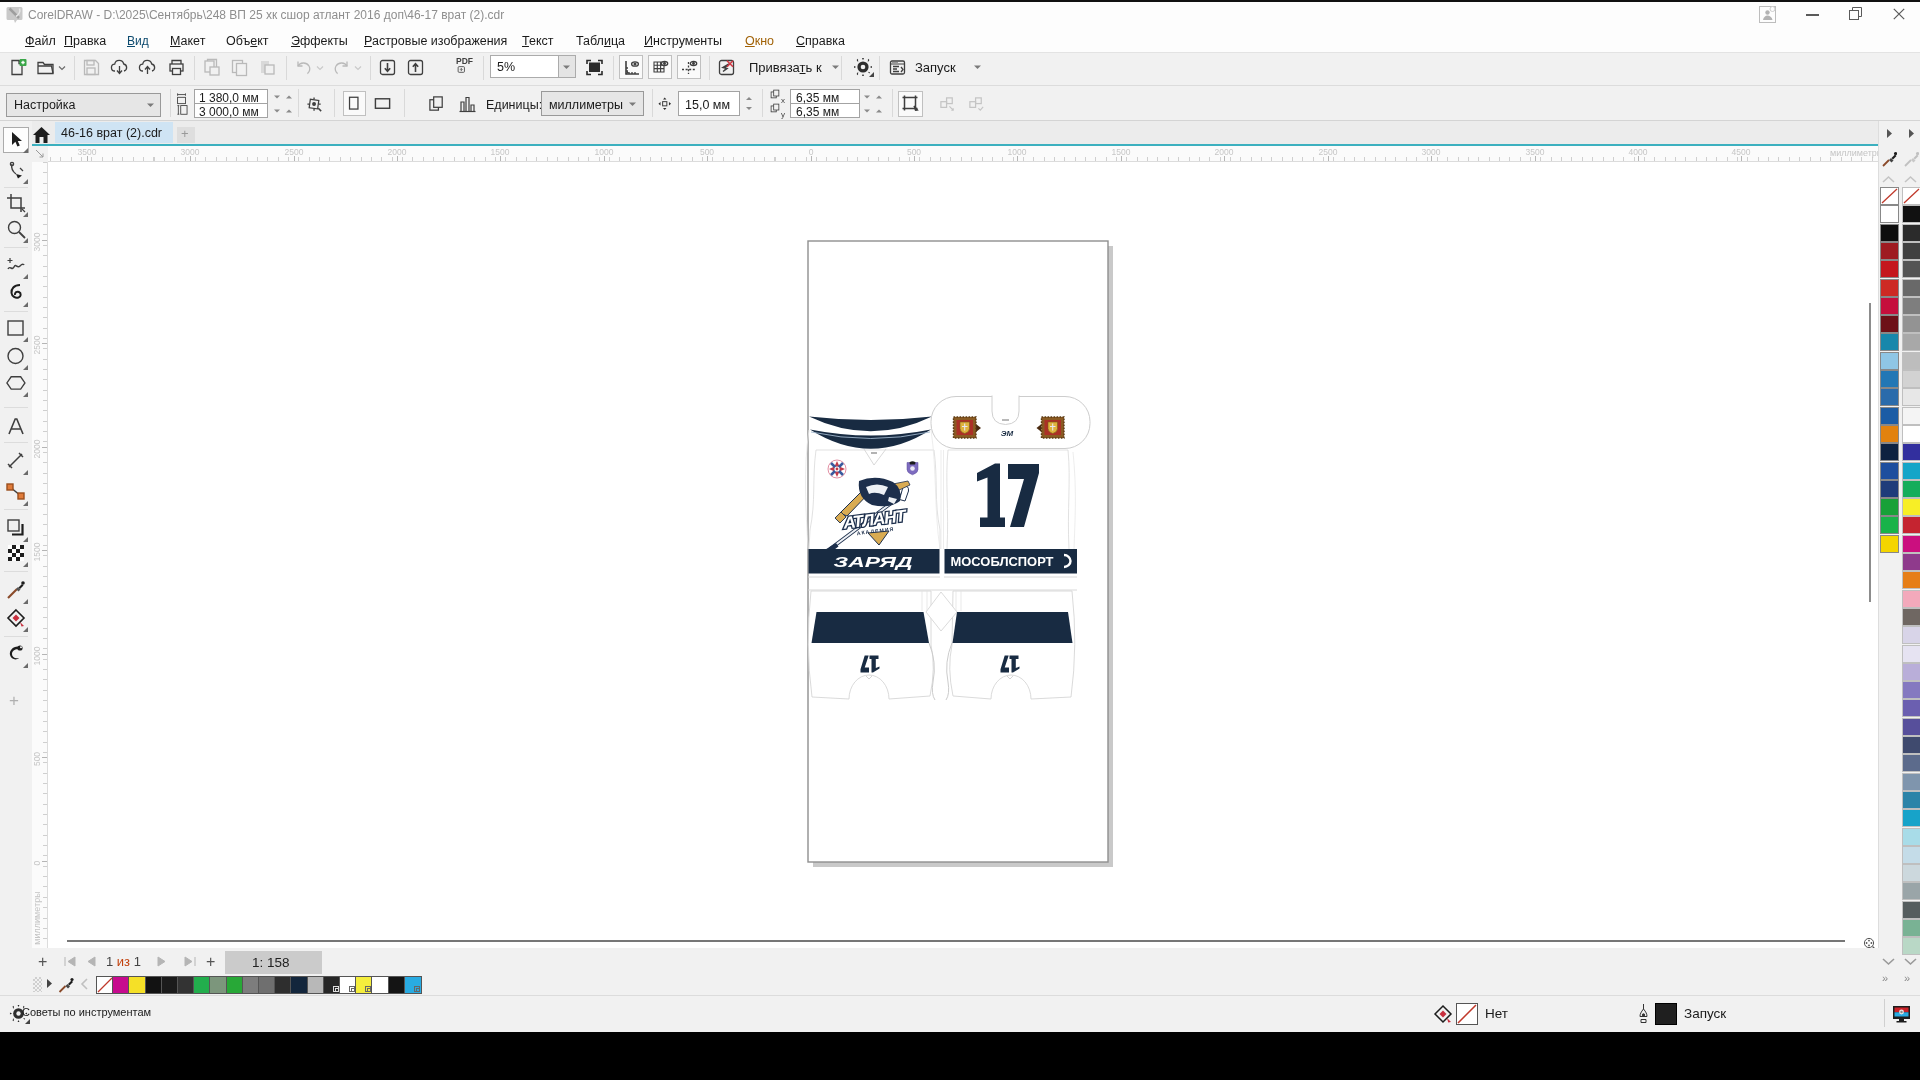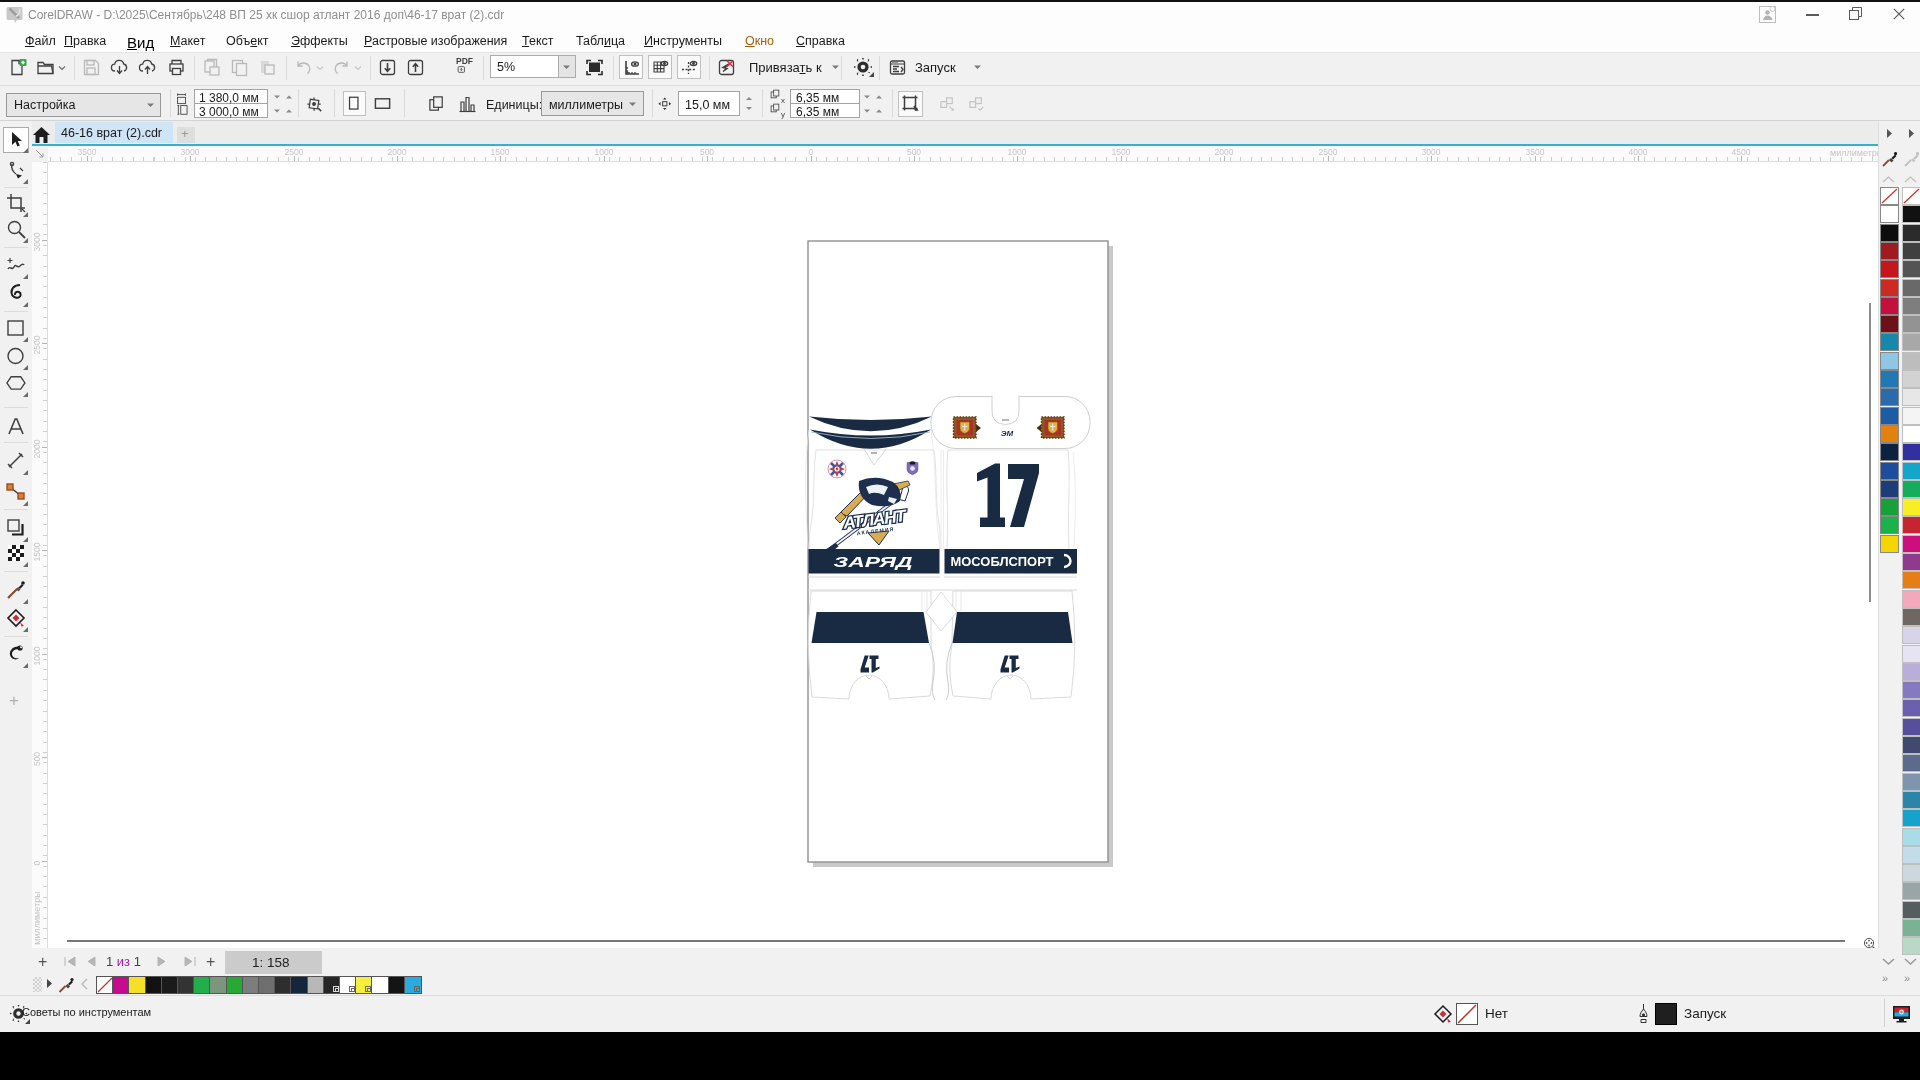--- a/index.html
+++ b/index.html
@@ -28,21 +28,21 @@
 <svg class="ic" style="left:1849px;top:7px" width="13" height="13" viewBox="0 0 13 13">
 <rect x="0.5" y="3.5" width="9" height="9" fill="none" stroke="#5a5a5a"></rect>
 <path d="M3.5 3.5v-3h9v9h-3" fill="none" stroke="#5a5a5a"></path>
   </svg>
 <svg class="ic" style="left:1893px;top:8px" width="12" height="12" viewBox="0 0 12 12">
 <path d="M.8.8 11.2 11.2M11.2.8.8 11.2" stroke="#5a5a5a" stroke-width="1.2"></path>
   </svg>
 <div class="a" style="left:0;top:28px;width:1920px;height:24px;background:#fdfdfd"></div>
 <div class="a" style="left:25px;top:34px;font-size:12.5px;color:#1a1a1a"><span style="text-decoration:underline">Ф</span>айл</div>
 <div class="a" style="left:64px;top:34px;font-size:12.5px;color:#1a1a1a"><span style="text-decoration:underline">П</span>равка</div>
-<div class="a" style="left:127px;top:34px;font-size:15px;color:#000000"><span style="text-decoration:underline">В</span>ид</div>
+<div class="a" style="left:127px;top:34px;font-size:12px;color:#0c4a6e"><span style="text-decoration:underline">В</span>ид</div>
 <div class="a" style="left:170px;top:34px;font-size:12.5px;color:#1a1a1a"><span style="text-decoration:underline">М</span>акет</div>
 <div class="a" style="left:226px;top:34px;font-size:12.5px;color:#1a1a1a">Объ<span style="text-decoration:underline">е</span>кт</div>
 <div class="a" style="left:291px;top:34px;font-size:12.5px;color:#1a1a1a"><span style="text-decoration:underline">Э</span>ффекты</div>
 <div class="a" style="left:364px;top:34px;font-size:12.5px;color:#1a1a1a"><span style="text-decoration:underline">Р</span>астровые изображения</div>
 <div class="a" style="left:522px;top:34px;font-size:12.5px;color:#1a1a1a"><span style="text-decoration:underline">Т</span>екст</div>
 <div class="a" style="left:576px;top:34px;font-size:12.5px;color:#1a1a1a">Табл<span style="text-decoration:underline">и</span>ца</div>
 <div class="a" style="left:644px;top:34px;font-size:12.5px;color:#1a1a1a"><span style="text-decoration:underline">И</span>нструменты</div>
 <div class="a" style="left:745px;top:34px;font-size:12.5px;color:#a16207"><span style="text-decoration:underline">О</span>кно</div>
 <div class="a" style="left:796px;top:34px;font-size:12.5px;color:#1a1a1a"><span style="text-decoration:underline">С</span>правка</div>
 <div class="a" style="left:0;top:52px;width:1920px;height:33px;background:#f1f1f1;border-top:1px solid #e3e3e3;box-sizing:border-box"></div>
@@ -695,21 +695,21 @@
   </svg>
 <div class="a" style="left:1904px;top:972px;font-size:11px;color:#8a8a8a">»</div>
 <div class="a" style="left:0;top:948px;width:1878px;height:27px;background:#f1f1f1"></div>
 <div class="a" style="left:38px;top:953px;font-size:16px;color:#555">+</div>
 <svg class="ic" style="left:63px;top:956px" width="14" height="11" viewBox="0 0 14 11">
     <path d="M2 1v9M12 1 5 5.5 12 10Z" stroke="#b5b5b5" fill="#b5b5b5"></path>
   </svg>
 <svg class="ic" style="left:86px;top:956px" width="10" height="11" viewBox="0 0 10 11">
     <path d="M9 1 2 5.5 9 10Z" stroke="#b5b5b5" fill="#b5b5b5"></path>
   </svg>
-<div class="a" style="left:106px;top:954px;font-size:13px;color:#444">1 <span style="color:#a21caf">из</span> 1</div>
+<div class="a" style="left:106px;top:954px;font-size:13px;color:#444">1 <span style="color:#c2410c">из</span> 1</div>
 <svg class="ic" style="left:157px;top:956px" width="10" height="11" viewBox="0 0 10 11">
     <path d="M1 1l7 4.5L1 10Z" stroke="#b5b5b5" fill="#b5b5b5"></path>
   </svg>
 <svg class="ic" style="left:183px;top:956px" width="14" height="11" viewBox="0 0 14 11">
     <path d="M12 1v9M2 1l7 4.5L2 10Z" stroke="#b5b5b5" fill="#b5b5b5"></path>
   </svg>
 <div class="a" style="left:206px;top:953px;font-size:16px;color:#555">+</div>
 <div class="a" style="left:225px;top:951px;width:97px;height:23px;background:#cbcbcb"></div>
 <div class="a" style="left:252px;top:955px;font-size:13.5px;color:#222">1: 158</div>
 <div class="a" style="left:0;top:975px;width:1878px;height:20px;background:#f1f1f1"></div>

